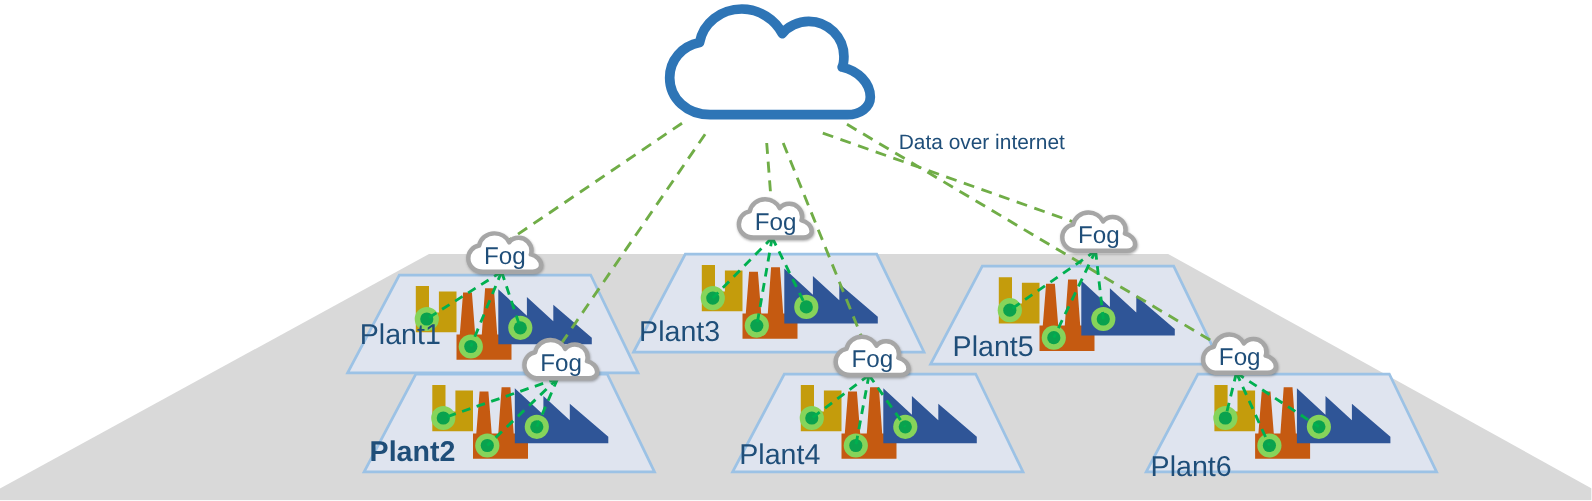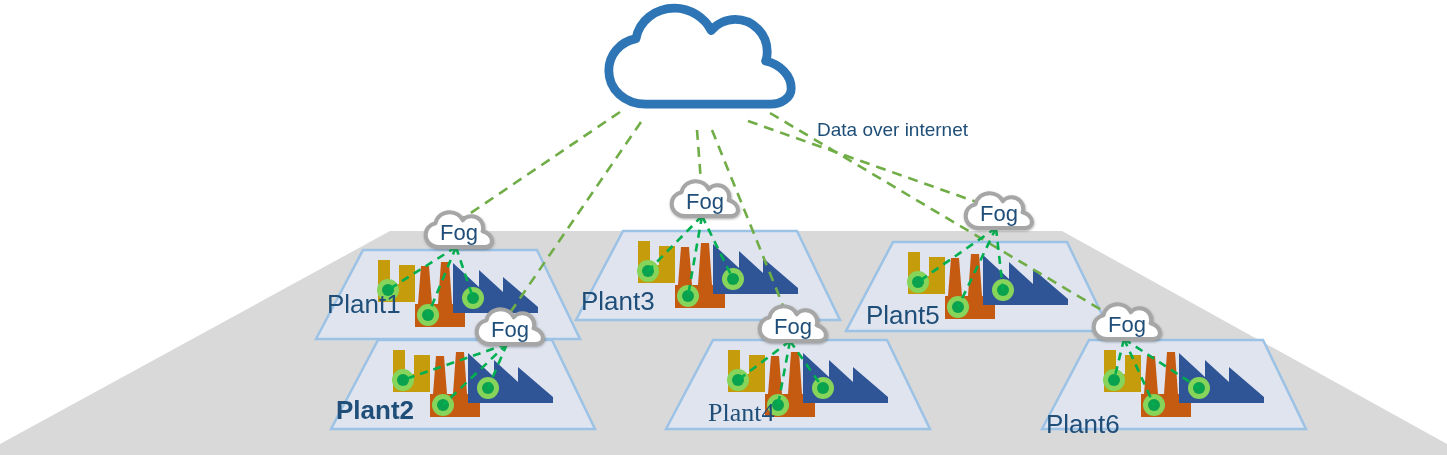--- a/index.html
+++ b/index.html
@@ -137,16 +137,16 @@
   <div class="lbl center fog-lbl" style="left:459px;top:233px;">Fog</div>
   <div class="lbl center fog-lbl" style="left:510px;top:330px;">Fog</div>
   <div class="lbl center fog-lbl" style="left:705px;top:202px;">Fog</div>
   <div class="lbl center fog-lbl" style="left:793px;top:327px;">Fog</div>
   <div class="lbl center fog-lbl" style="left:999px;top:214px;">Fog</div>
   <div class="lbl center fog-lbl" style="left:1127px;top:325px;">Fog</div>
 
   <div class="lbl plant-lbl" style="left:327px;top:290px;">Plant1</div>
   <div class="lbl plant-lbl" style="left:336px;top:396px;font-weight:bold;">Plant2</div>
   <div class="lbl plant-lbl" style="left:581px;top:287px;">Plant3</div>
-  <div class="lbl plant-lbl" style="left:708px;top:399px;font-family:Liberation Serif, serif;">Plant4</div>
+  <div class="lbl plant-lbl" style="left:672px;top:399px;">Plant4</div>
   <div class="lbl plant-lbl" style="left:856px;top:301px;margin-left:10px;">Plant5</div>
   <div class="lbl plant-lbl" style="left:1046px;top:410px;">Plant6</div>
 </div>
 
 </body></html>

